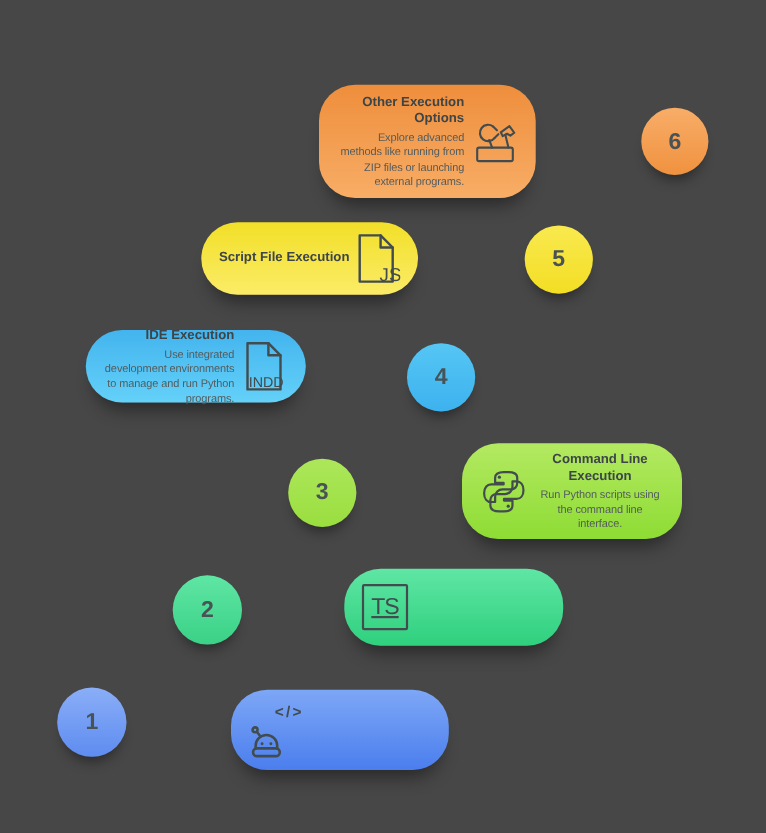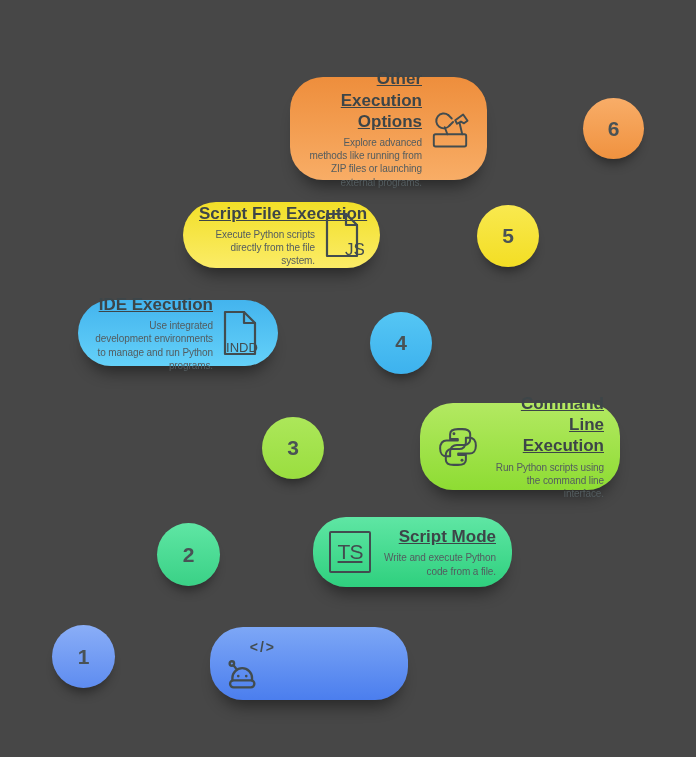--- a/index.html
+++ b/index.html
@@ -7,29 +7,29 @@
     position:relative; width:696px; height:757px; background:#474747;
     font-family:"Liberation Sans", sans-serif; overflow:hidden;
   }
   .card {
     position:absolute; border-radius:33px; box-sizing:border-box;
     display:flex; align-items:center; gap:7px; padding:10px 16px;
     box-shadow:0 14px 16px -8px rgba(0,0,0,0.45);
   }
   .card .txt { flex:1 1 auto; min-width:0; }
   .card h3 {
-    margin:0 0 4px 0; font-size:17px; font-weight:bold;
-    color:#3d4548; line-height:1.25; letter-spacing:0;text-decoration:underline;
+    margin:0 0 4px 0; font-size:12px; font-weight:bold;
+    color:#3d4548; line-height:1.25; letter-spacing:0;
   }
   .card p {
     margin:0; font-size:10px; color:#535c5f; line-height:1.32;
     letter-spacing:-0.1px;
   }
   .card.right .txt { text-align:right; }
-  .card.left  .txt { text-align:right; }
+  .card.left  .txt { text-align:center; }
   .iconbox { flex:0 0 auto; color:#424c4f; display:flex; align-items:center; justify-content:flex-start; }
   svg { display:block; }
   .stroke { fill:none; stroke:#424c4f; stroke-width:2.2; stroke-linecap:round; stroke-linejoin:round; }
   .fillmark { fill:#424c4f; stroke:none; }
   .svgtext { fill:#424c4f; font-family:"Liberation Sans", sans-serif; }
 
   
   .card-6 { left:290px; top:77px;  width:197px; height:103px; background:linear-gradient(180deg,#ee8e3c,#f8ad66); }
   .card-5 { left:183px; top:202px; width:197px; height:66px;  background:linear-gradient(180deg,#f2df28,#fbec67); }
   .card-4 { left:78px;  top:300px; width:200px; height:66px;  background:linear-gradient(180deg,#43b4ee,#64d1f9); }
@@ -84,21 +84,20 @@
         <path class="stroke" d="M18 21 L21 29"></path>
         <path class="stroke" d="M30 13 L39 6.5 L44 13.5 L40 16.5 L36.5 14.5 L32 17 Z"></path>
         <path class="stroke" d="M35 16.5 L38 29"></path>
       </svg>
     </div>
   </div>
 
   <div class="card right card-5">
     <div class="txt">
       <h3>Script File Execution</h3>
-      <p>Execute Python scripts directly from the file system.</p>
     </div>
     <div class="iconbox">
       <svg width="42" height="46" viewBox="0 0 42 46">
         <path class="stroke" d="M5 2 H24 L35 13 V44 H5 Z"></path>
         <path class="stroke" d="M24 2 V13 H35"></path>
         <text class="svgtext" x="33" y="43" font-size="17" text-anchor="middle">JS</text>
       </svg>
     </div>
   </div>
 
@@ -128,24 +127,20 @@
     <div class="txt">
       <h3>Command Line Execution</h3>
       <p>Run Python scripts using the command line interface.</p>
     </div>
   </div>
 
   <div class="card left card-2">
     <div class="iconbox">
       <div class="ts-box">TS</div>
     </div>
-    <div class="txt">
-      <h3>Script Mode</h3>
-      <p>Write and execute Python code from a file.</p>
-    </div>
   </div>
 
   <div class="card left card-1">
     <div class="iconbox">
       <div class="robot-wrap">
         <span class="code-glyph">&lt;/&gt;</span>
         <svg width="32" height="30" viewBox="0 0 30 28">
           <circle class="stroke" cx="5.5" cy="3.2" r="2.1"></circle>
           <path class="stroke" d="M7 4.8 L9.5 8"></path>
           <path class="stroke" d="M6 19 v-2.2 a9.2 9.2 0 0 1 18.4 0 V19"></path>

